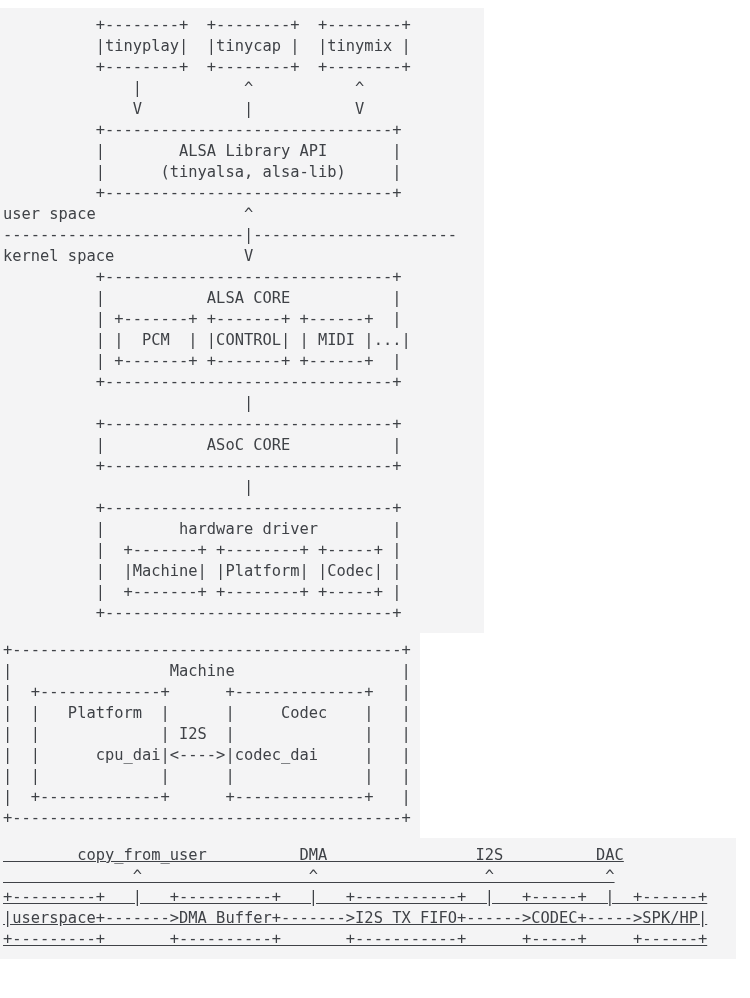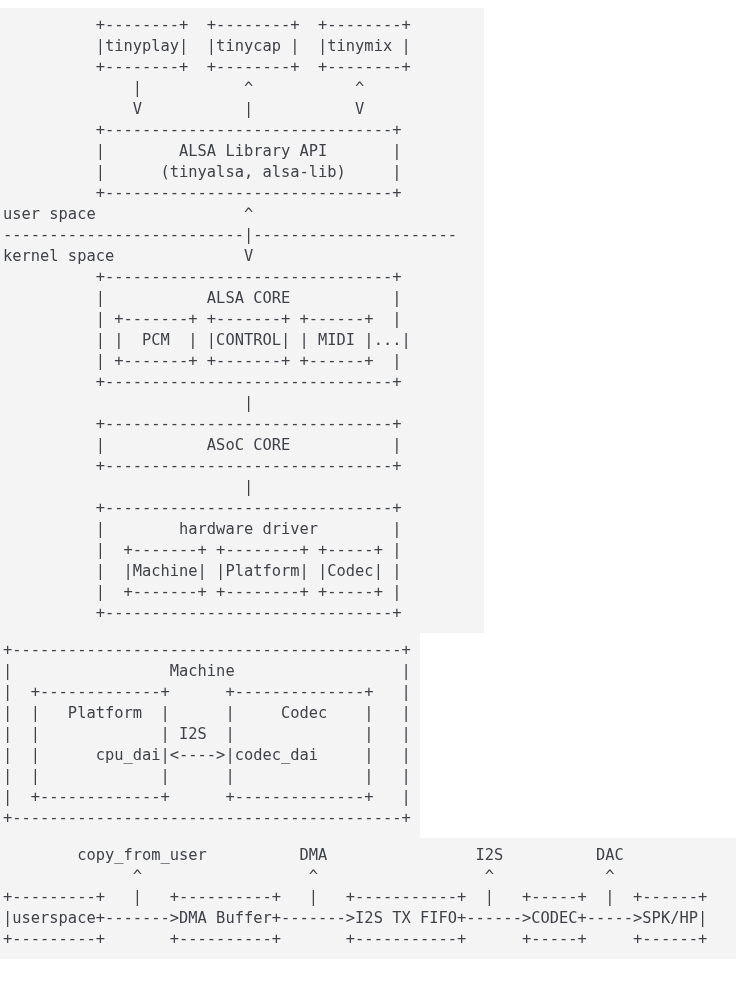--- a/index.html
+++ b/index.html
@@ -37,20 +37,21 @@
   }
   .block-machine {
     margin-top: 25px;
     margin-left: 10px;
     width: 420px;
   }
   .block-dataflow {
     margin-top: 13px;
     margin-left: 7px;
     width: 736px;
+    text-decoration: underline;
   }
 </style>
 </head>
 <body>
 
 <div class="page">
 
   <pre class="code-block block-alsa-stack">          +--------+  +--------+  +--------+
           |tinyplay|  |tinycap |  |tinymix |
           +--------+  +--------+  +--------+

